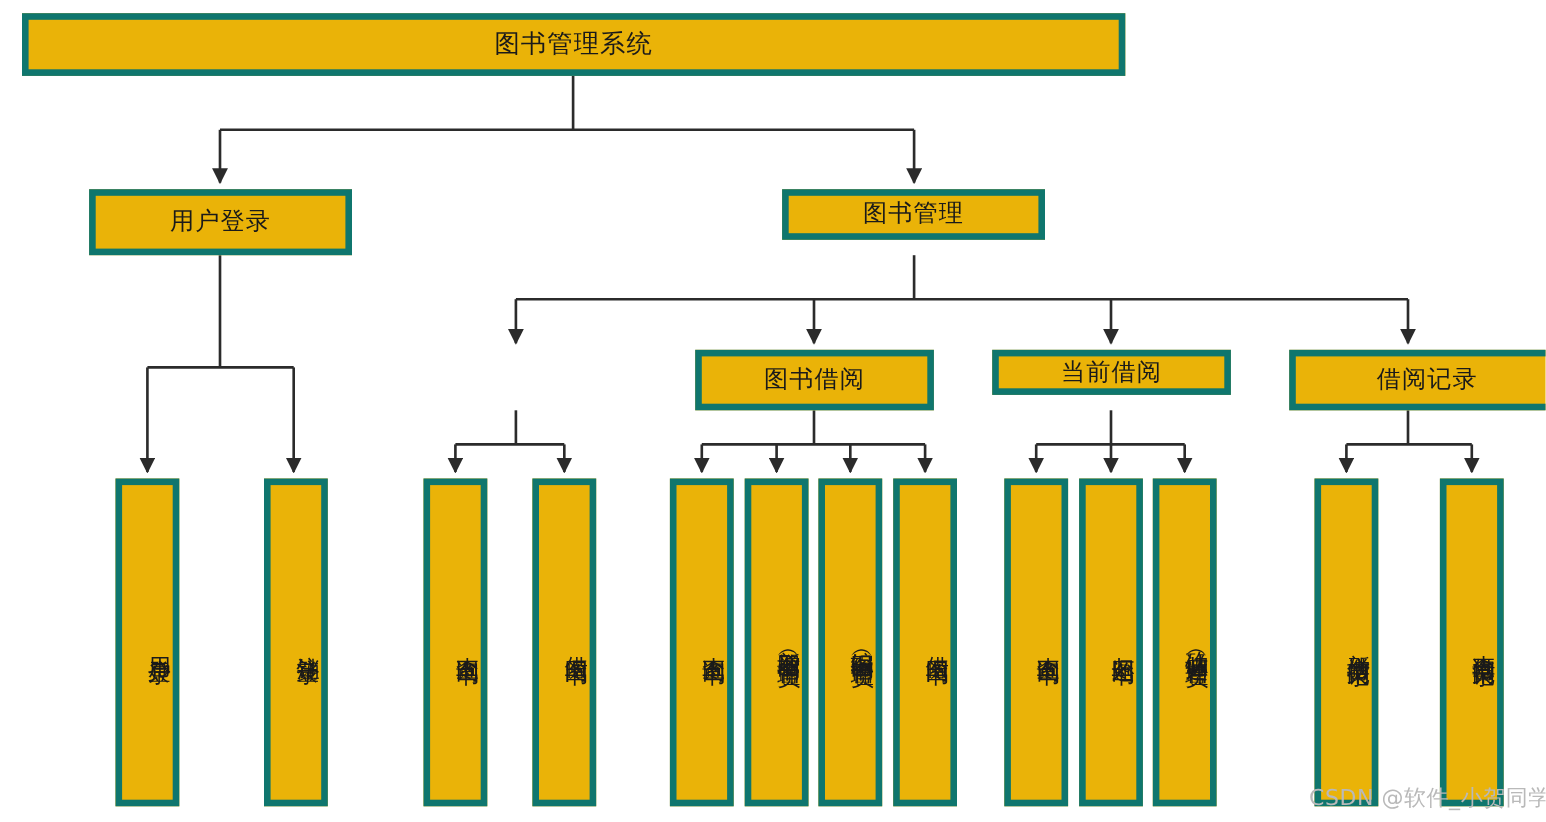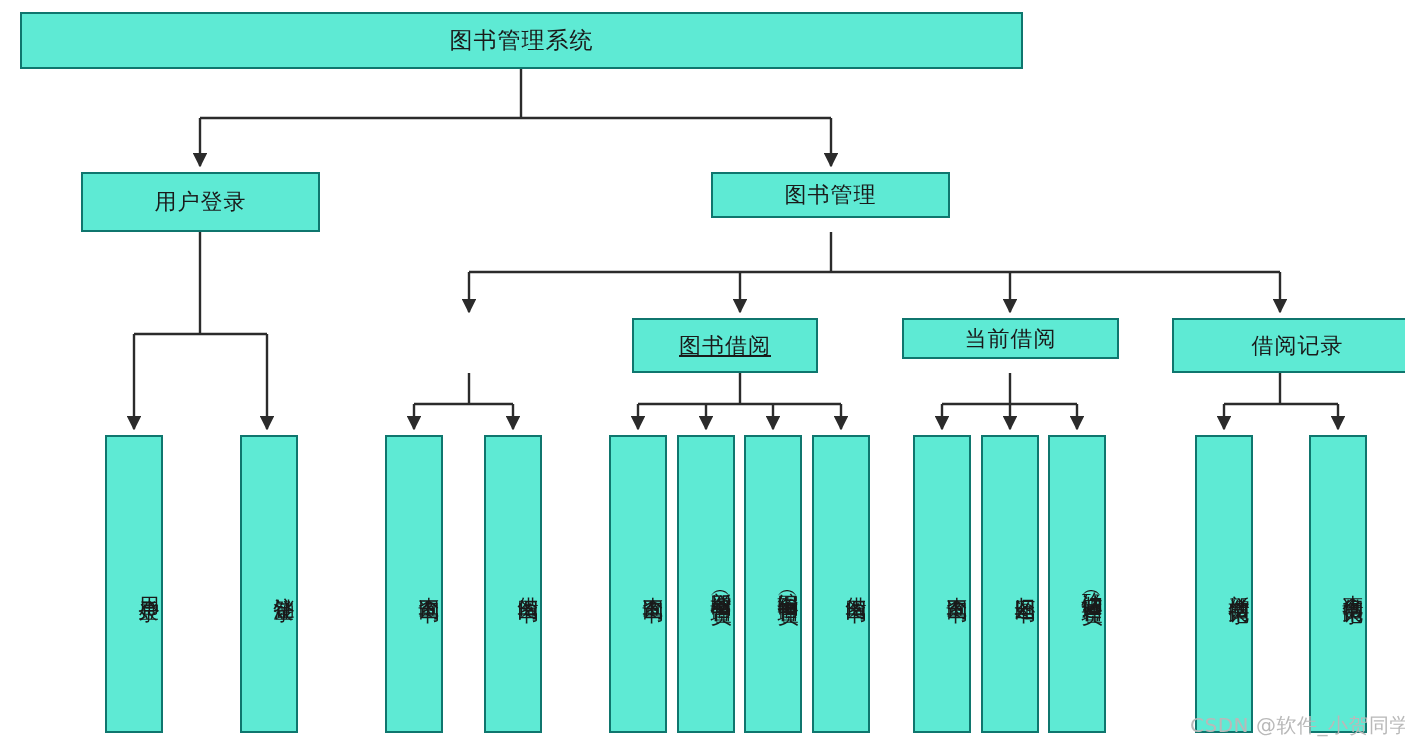--- a/index.html
+++ b/index.html
@@ -9,22 +9,22 @@
     background:#ffffff;
     font-family:"DejaVu Sans","Liberation Sans",sans-serif;
     overflow:hidden;
   }
   #canvas{position:relative;width:1405px;height:747px;}
   svg.connectors{position:absolute;left:0;top:0;width:1405px;height:747px;pointer-events:none;}
 
   .node{
     position:absolute;
     box-sizing:border-box;
-    background:#5eead4;
-    border:2px solid #0f766e;
+    background:#eab308;
+    border:6px solid #0f766e;
     display:flex;
     align-items:center;
     justify-content:center;
     color:#1a1a1a;
     z-index:2;
   }
   .node.horiz{
     font-size:22px;
     letter-spacing:1px;
     line-height:1;
@@ -114,21 +114,21 @@
     <span class="label">图书管理系统</span>
   </div>
 
   <div class="node horiz" style="left:81px;top:172px;width:239px;height:60px;">
     <span class="label">用户登录</span>
   </div>
   <div class="node horiz" style="left:711px;top:172px;width:239px;height:46px;">
     <span class="label">图书管理</span>
   </div>
 
-  <div class="node horiz" style="left:632px;top:318px;width:186px;height:55px;text-decoration:underline;">
+  <div class="node horiz" style="left:632px;top:318px;width:217px;height:55px;">
     <span class="label">图书借阅</span>
   </div>
   <div class="node horiz" style="left:902px;top:318px;width:217px;height:41px;">
     <span class="label">当前借阅</span>
   </div>
   <div class="node horiz" style="left:1172px;top:318px;width:251px;height:55px;">
     <span class="label">借阅记录</span>
   </div>
 
   <div class="node leaf" style="left:105px;top:435px;width:58px;height:298px;">

